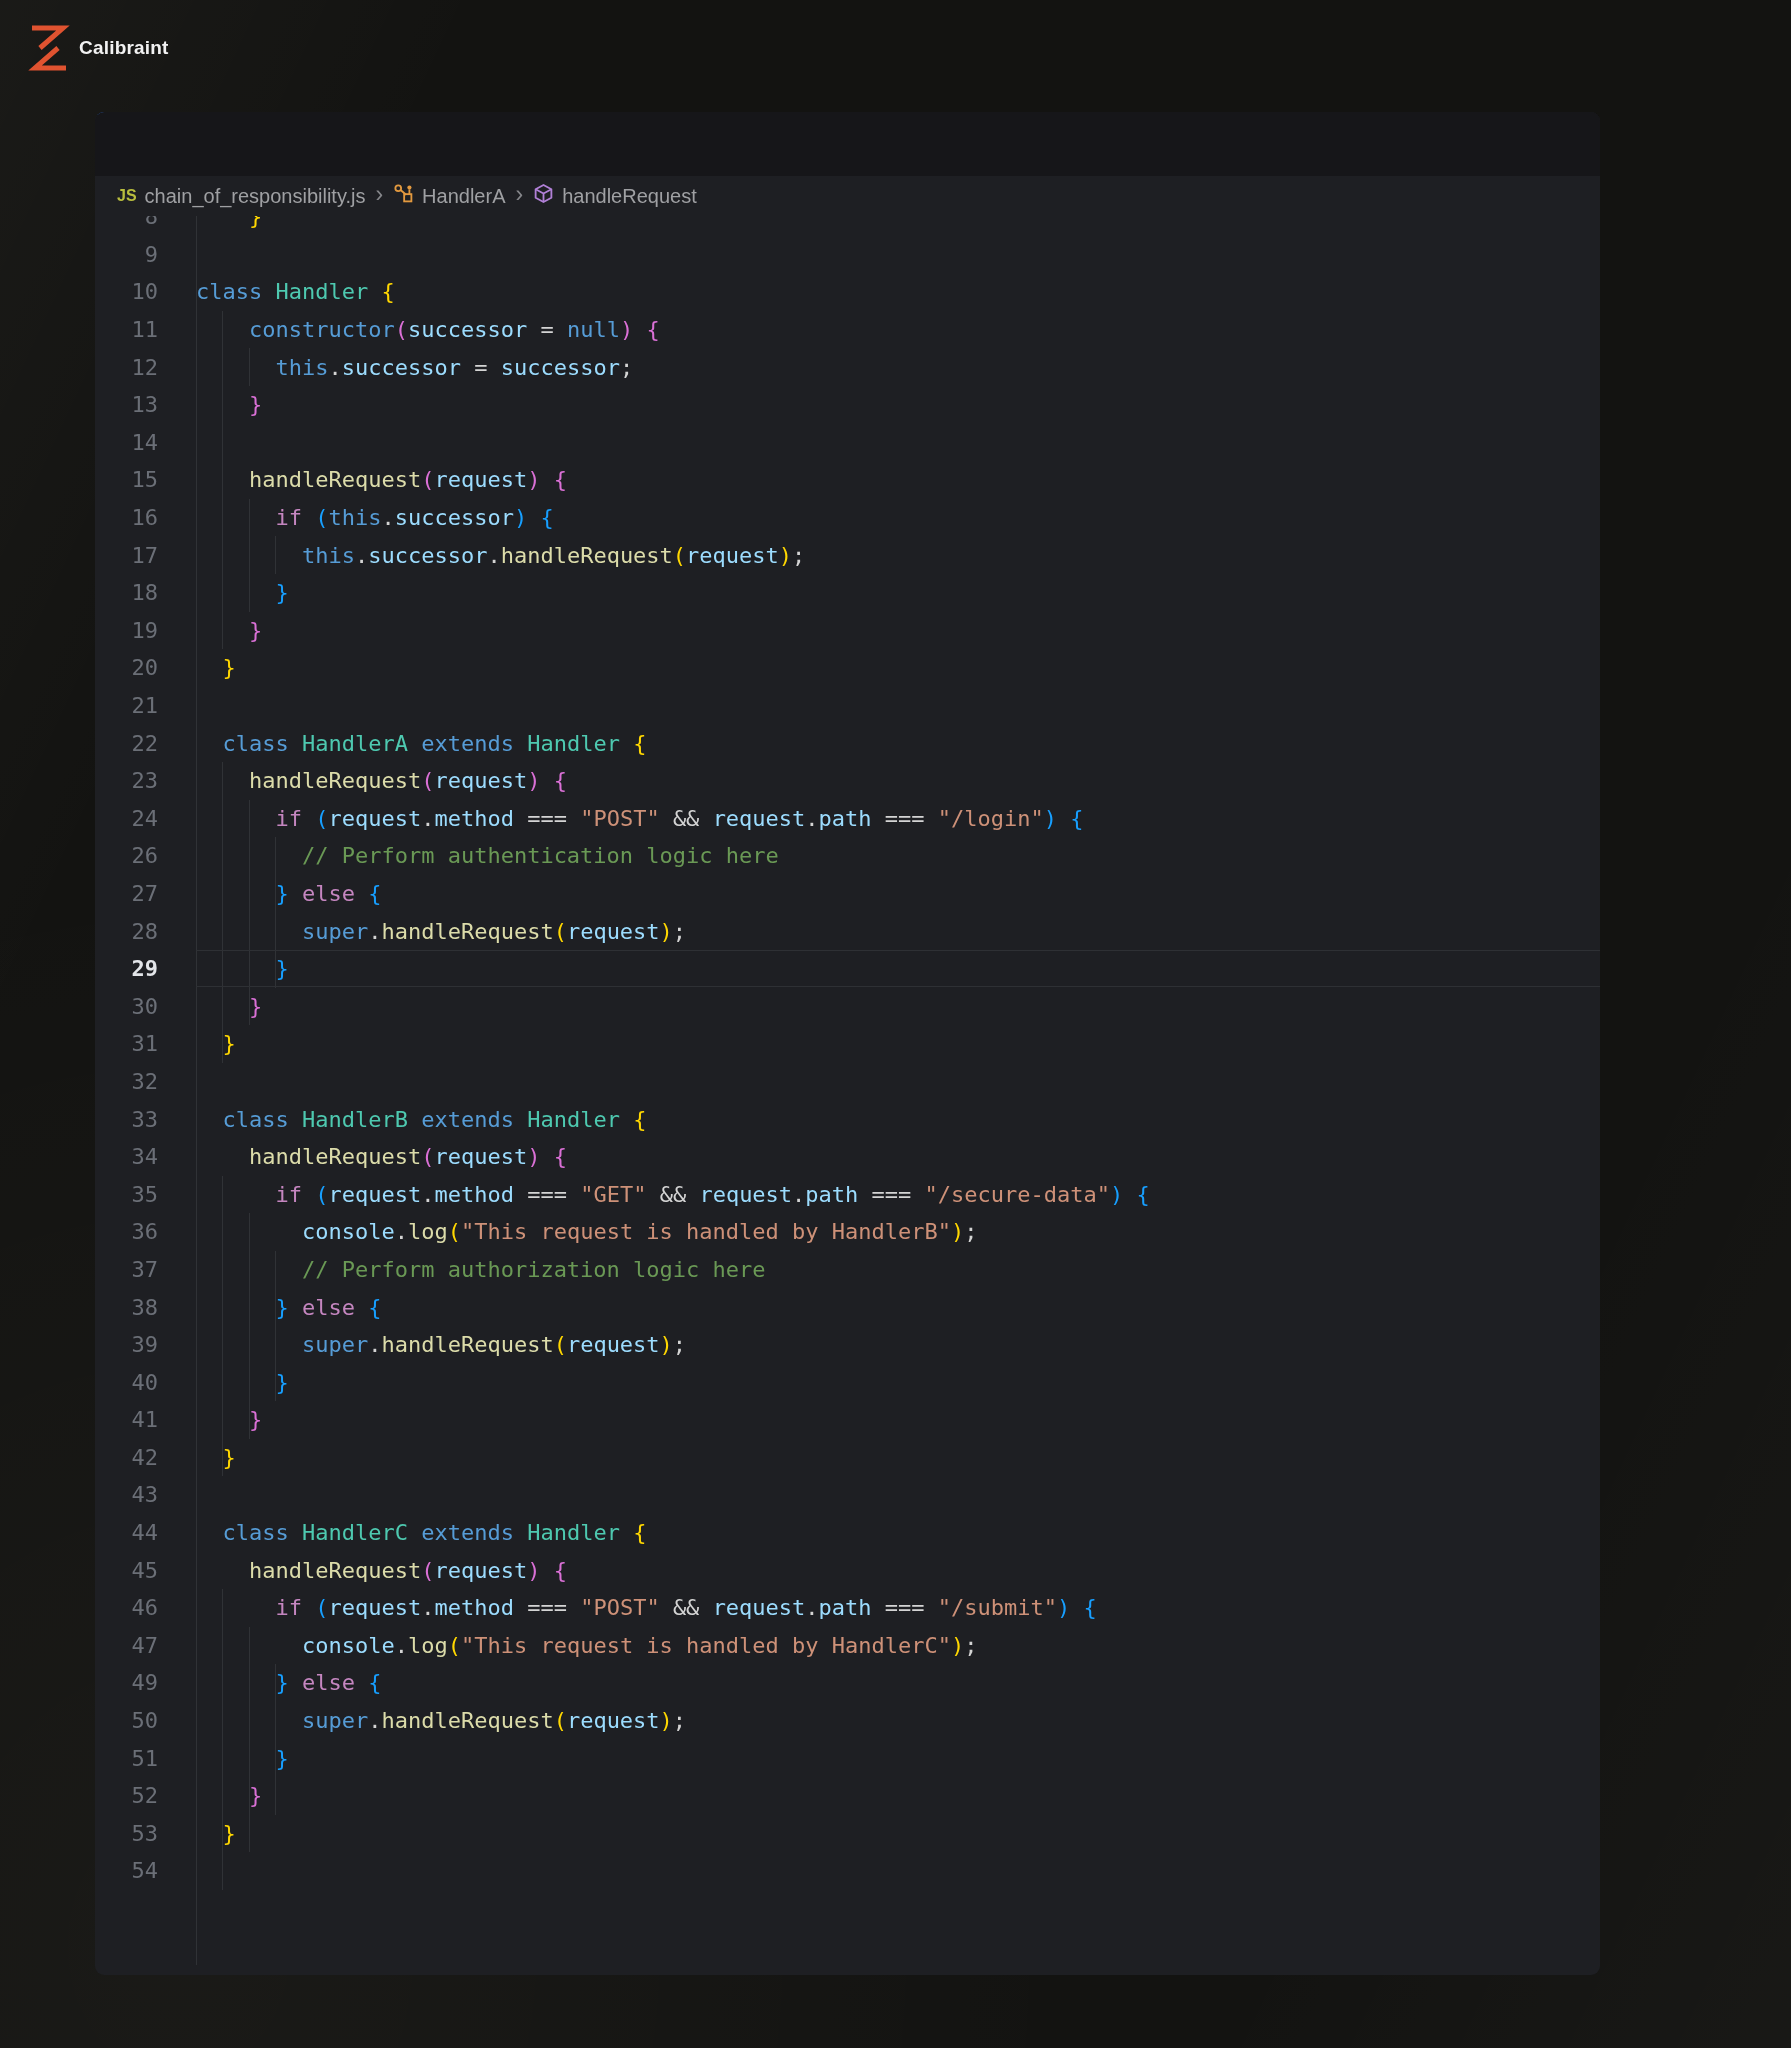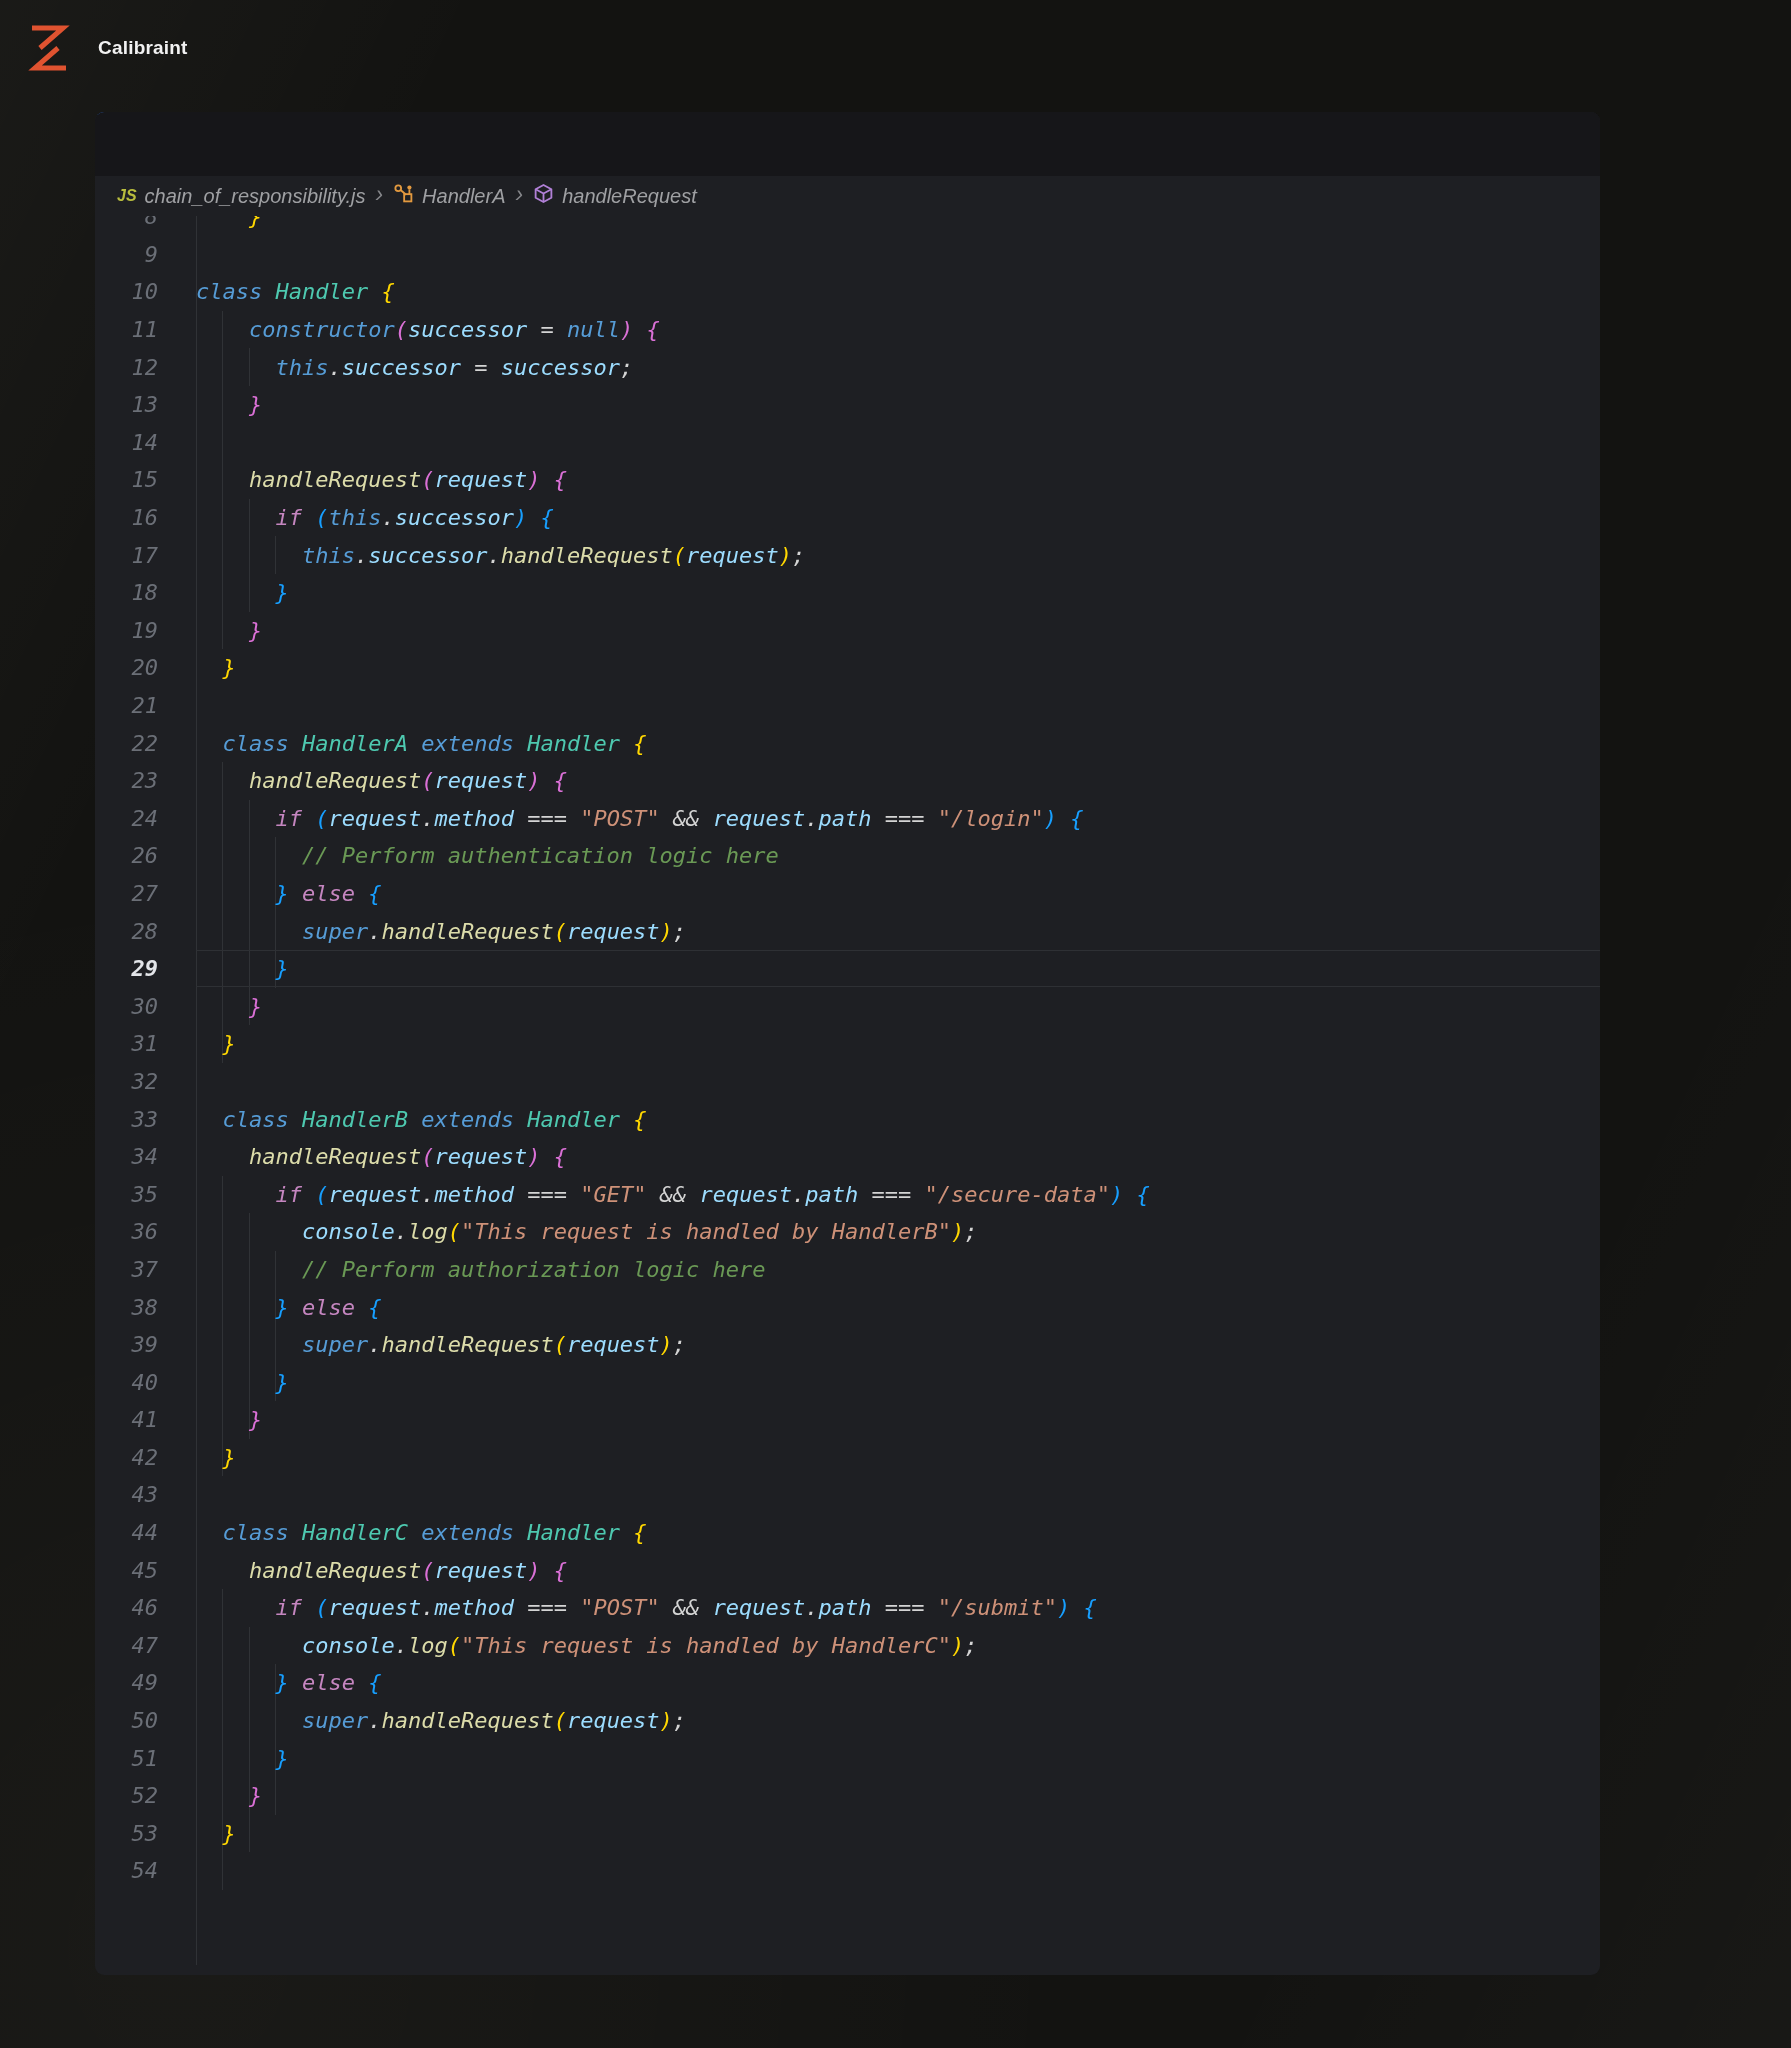--- a/index.html
+++ b/index.html
@@ -11,28 +11,28 @@
   
   body::before{
     content:"";position:absolute;inset:0;pointer-events:none;
     background:
       linear-gradient(115deg, rgba(255,250,230,0.03) 0%, rgba(255,250,230,0) 18%),
       linear-gradient(295deg, rgba(255,250,230,0.025) 0%, rgba(255,250,230,0) 22%),
       radial-gradient(ellipse at 10% 95%, rgba(255,245,220,0.03), rgba(0,0,0,0) 40%);
   }
 
   
-  .brand{position:absolute;left:28px;top:22px;display:flex;align-items:center;gap:28px;z-index:5;text-align:center;}
+  .brand{position:absolute;left:28px;top:22px;display:flex;align-items:center;gap:9px;z-index:5;text-align:center;}
   .brand svg{display:block;}
   .brand-name{color:#f2f2f2;font-size:19px;font-weight:bold;letter-spacing:.2px;}
 
   
   .editor{
     position:absolute;left:95px;top:112px;width:1505px;height:1863px;
-    background:var(--ed-bg);border-radius:9px;overflow:hidden;z-index:2;font-style:italic;
+    background:var(--ed-bg);border-radius:9px;overflow:hidden;z-index:2;
   }
 
   .tabstrip{position:absolute;left:0;top:0;right:0;height:64px;background:var(--strip-bg);z-index:4;}
   .tab{
     position:absolute;left:0;top:0;height:64px;display:flex;align-items:center;gap:12px;
     padding:0 22px 0 20px;background:var(--ed-bg);border-top:3px solid var(--accent);
     box-sizing:border-box;cursor:pointer;
   }
   .js-badge{color:var(--js-icon);font-weight:bold;font-size:19px;letter-spacing:0;}
   .tab-label{color:#e8e8e8;font-size:22px;}

